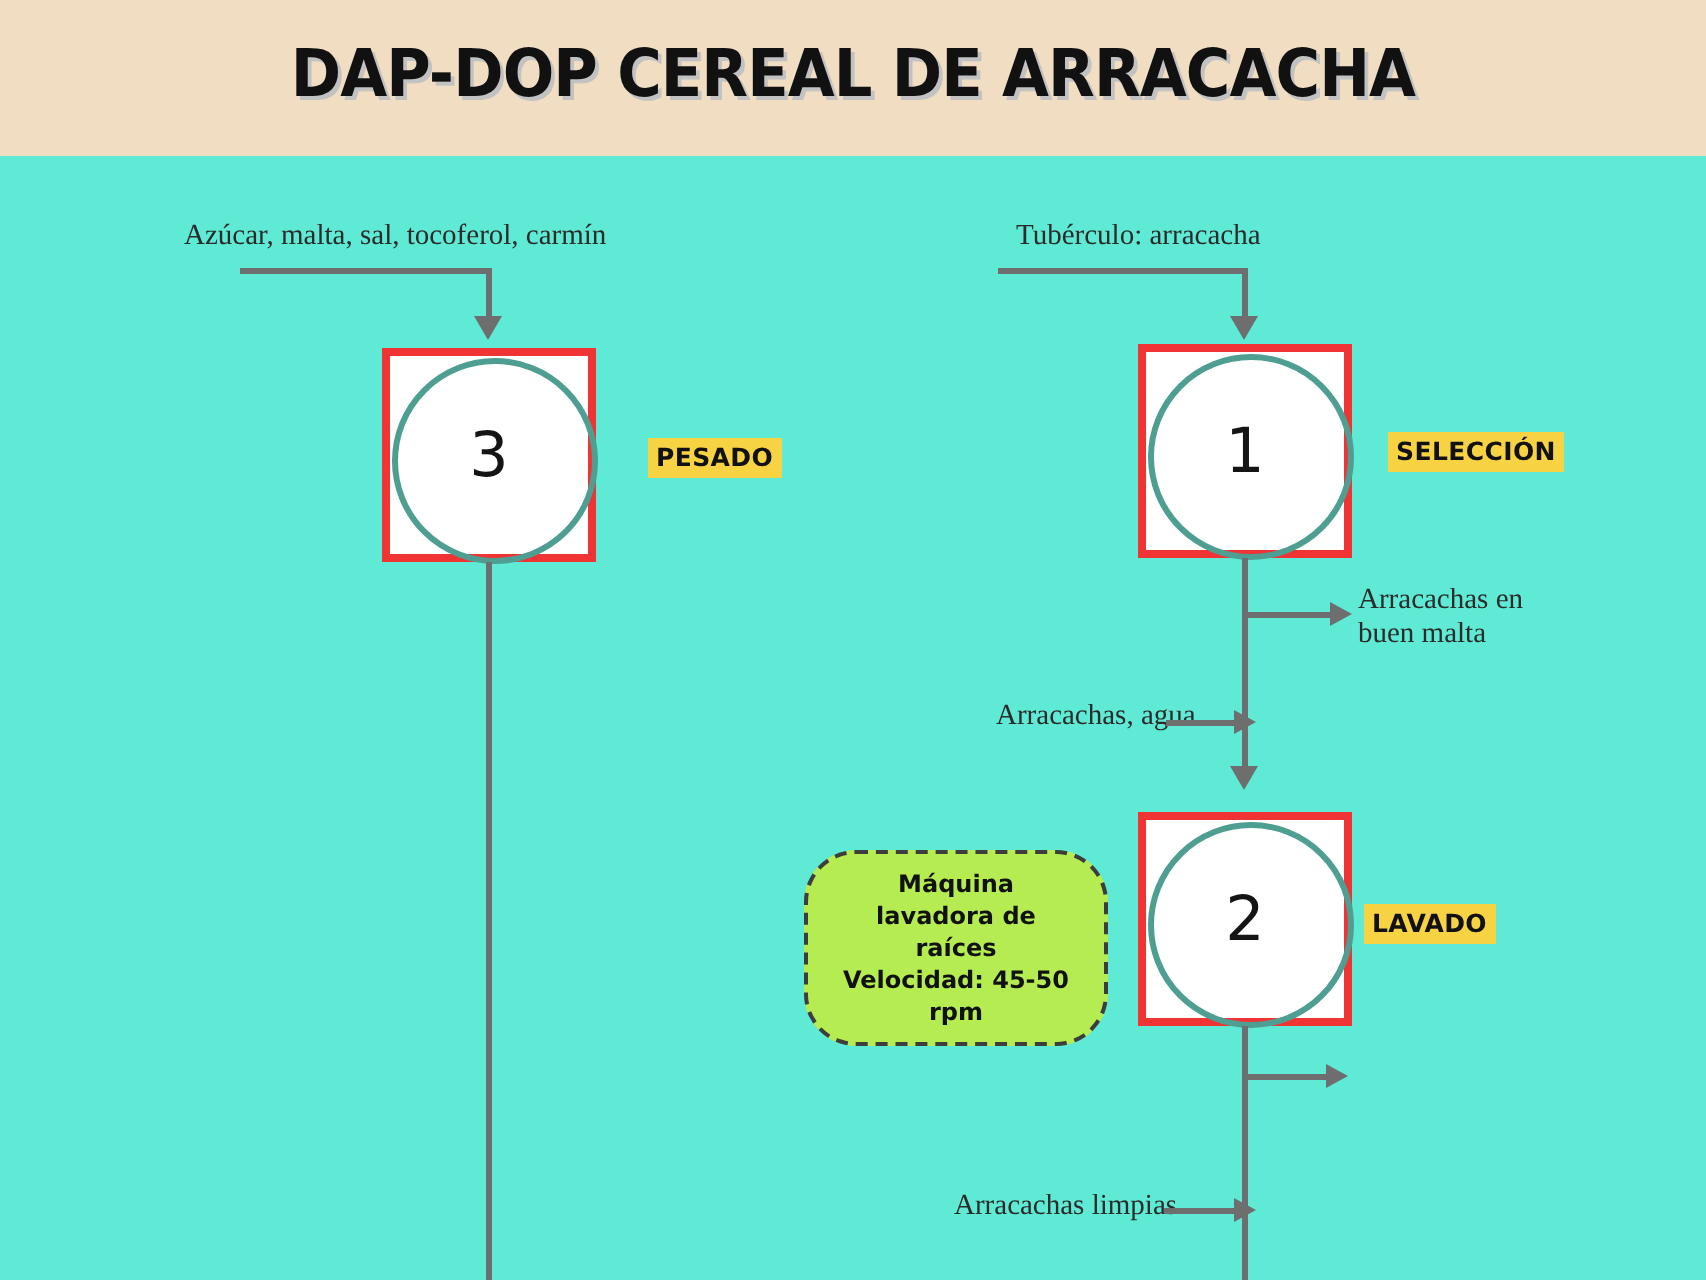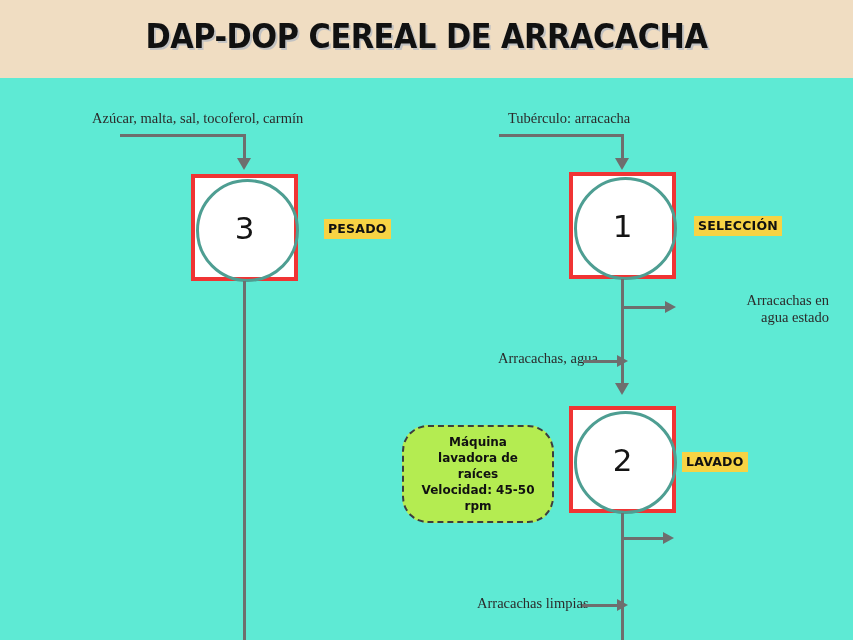--- a/index.html
+++ b/index.html
@@ -124,21 +124,21 @@
   .flow-text {
     position: absolute;
     font-family: "Liberation Serif", serif;
     font-size: 14.5px;
     color: #2b2b2b;
     white-space: nowrap;
     line-height: 17px;
   }
   .flow-text.two-line {
     white-space: normal;
-    text-align: right;
+    text-align: left;
   }
 
   
   .machine-note {
     position: absolute;
     border: 2px dashed #3d3d3d;
     border-radius: 26px;
     background: #b4ec51;
     padding: 7px 14px;
     text-align: center;
@@ -184,21 +184,21 @@
   </div>
   <div class="stage-label" style="left:694px; top:216px;">SELECCIÓN</div>
 
   <div class="vline" style="left:621px; top:279px; height:106px;"></div>
   <div class="arrow-down" style="left:615px; top:383px;"></div>
 
   <div class="hline" style="left:621px; top:306px; width:46px;"></div>
   <div class="arrow-right" style="left:665px; top:301px;"></div>
   <div class="flow-text two-line" style="left:679px; top:292px; width:150px;">
     <span>Arracachas en</span><br>
-    <span>agua estado</span>
+    <span>buen malta</span>
   </div>
 
   <div class="flow-text" style="left:498px; top:350px;">Arracachas, agua</div>
   <div class="hline" style="left:583px; top:360px; width:38px;"></div>
   <div class="arrow-right" style="left:617px; top:355px;"></div>
 
   <div class="machine-note" style="left:402px; top:425px; width:152px;">
     <div>Máquina lavadora de raíces</div>
     <div>Velocidad: 45-50 rpm</div>
   </div>

